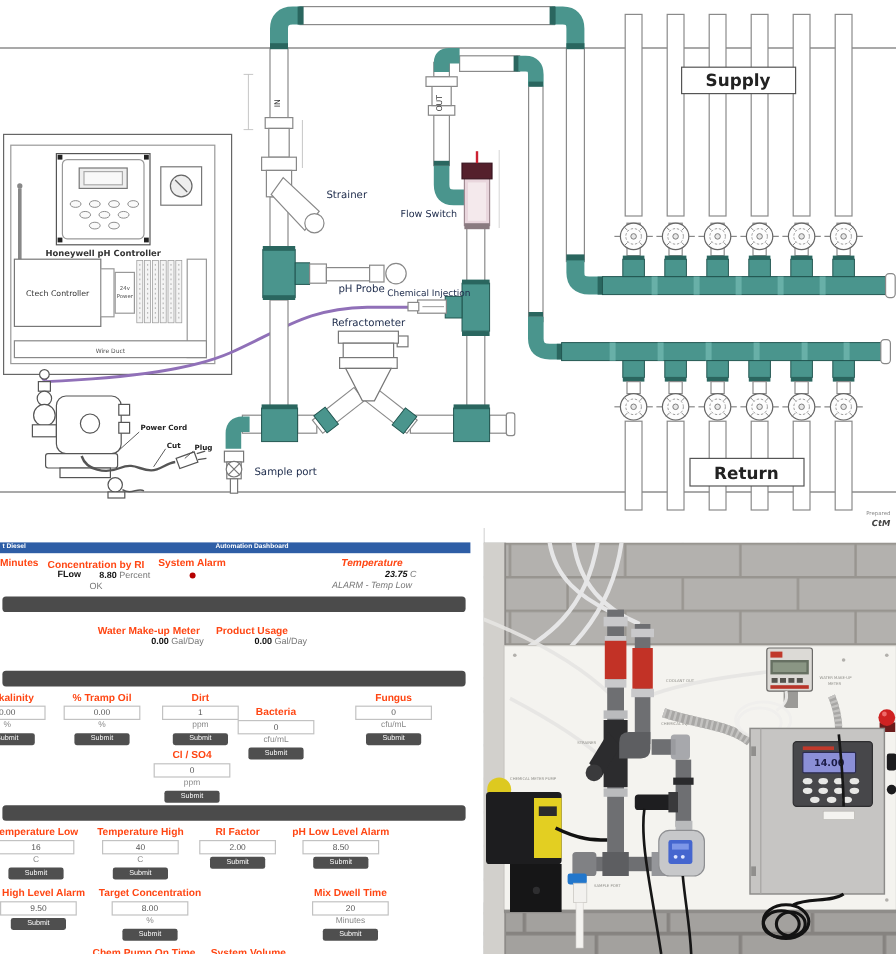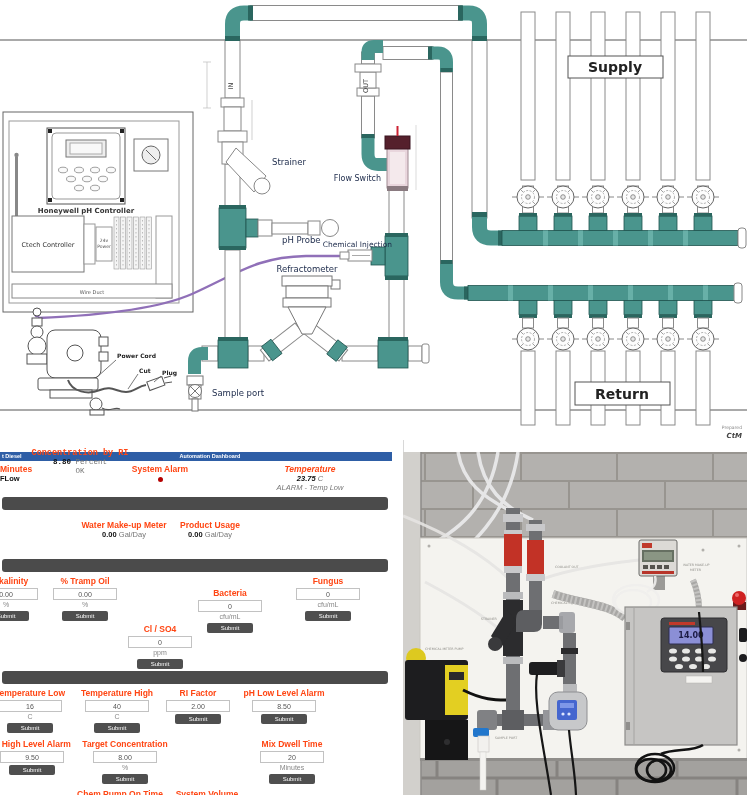--- a/index.html
+++ b/index.html
@@ -10,21 +10,21 @@
   #dash{position:absolute;left:0;top:440px;width:403px;height:355px;background:#fff;
         overflow:hidden;border-right:1px solid #d8d8d8;}
   .bluebar{position:absolute;left:0;top:12px;width:392px;height:9px;background:#2e5ea6;
            color:#fff;font-size:5.5px;line-height:9px;}
   .bluebar .l{position:absolute;left:2px;font-weight:bold;}
   .bluebar .c{position:absolute;left:150px;width:120px;text-align:center;font-weight:bold;}
   .darkbar{position:absolute;left:2px;width:386px;height:13px;background:#4b4b4b;border-radius:3px;}
   .col{position:absolute;text-align:center;}
   .lbl{color:#ff4613;font-size:8.5px;font-weight:600;line-height:10px;white-space:nowrap;}
   .val{font-size:7.5px;color:#222;line-height:9px;white-space:nowrap;}
-  .val b{font-weight:bold;color:#111;}
+  .val b{font-weight:bold;color:#111;margin-left:48px;}
   .val span{color:#777;font-weight:normal;}
   .sub{font-size:7.5px;color:#777;line-height:9px;white-space:nowrap;}
   .dot{width:5px;height:5px;border-radius:50%;background:#b50000;margin:3px auto 0;}
   .ibox{display:block;margin:2px auto 0;width:62px;height:10px;border:1px solid #c2c2c2;
         background:#fff;font-size:7px;text-align:center;color:#555;padding:0;}
   .unit{font-size:7px;color:#888;line-height:9px;}
   .sbtn{display:block;margin:2px auto 0;width:46px;height:10px;background:#4f4f4f;color:#fff;
         font-size:6px;line-height:10px;text-align:center;border:none;border-radius:2px;padding:0;}
   
   #photo{position:absolute;left:403px;top:452px;width:344px;height:343px;}
@@ -380,21 +380,21 @@
 <div id="dash">
   <div class="bluebar">
     <span class="l">t Diesel</span>
     <span class="c">Automation Dashboard</span>
   </div>
 
   <div class="col" style="left:0;top:24px;width:46px;text-align:left;">
     <div class="lbl">Minutes</div>
     <div class="val"><b>FLow</b></div>
   </div>
-  <div class="col" style="left:25px;top:8px;width:110px;font-family:Liberation Mono, monospace;">
+  <div class="col" style="left:25px;top:25px;width:110px;">
     <div class="lbl">Concentration by RI</div>
     <div class="val"><b>8.80</b> <span>Percent</span></div>
     <div class="sub">OK</div>
   </div>
   <div class="col" style="left:105px;top:24px;width:110px;">
     <div class="lbl">System Alarm</div>
     <div class="dot"></div>
   </div>
   <div class="col" style="left:255px;top:24px;width:110px;font-style:italic;">
     <div class="lbl">Temperature</div>
@@ -418,20 +418,26 @@
   <div class="col" style="left:-34px;top:136px;width:80px;">
     <div class="lbl">y Alkalinity</div>
     <input class="ibox" value="0.00" style="">
     <div class="unit">%</div>
     <button class="sbtn">Submit</button>
   </div>
   <div class="col" style="left:45px;top:136px;width:80px;">
     <div class="lbl">% Tramp Oil</div>
     <input class="ibox" value="0.00" style="">
     <div class="unit">%</div>
+    <button class="sbtn">Submit</button>
+  </div>
+  <div class="col" style="left:127px;top:136px;width:80px;">
+    <div class="lbl">Dirt</div>
+    <input class="ibox" value="1" style="">
+    <div class="unit">ppm</div>
     <button class="sbtn">Submit</button>
   </div>
   <div class="col" style="left:190px;top:136px;width:80px;margin-top:12px;">
     <div class="lbl">Bacteria</div>
     <input class="ibox" value="0" style="">
     <div class="unit">cfu/mL</div>
     <button class="sbtn">Submit</button>
   </div>
   <div class="col" style="left:288px;top:136px;width:80px;">
     <div class="lbl">Fungus</div>

